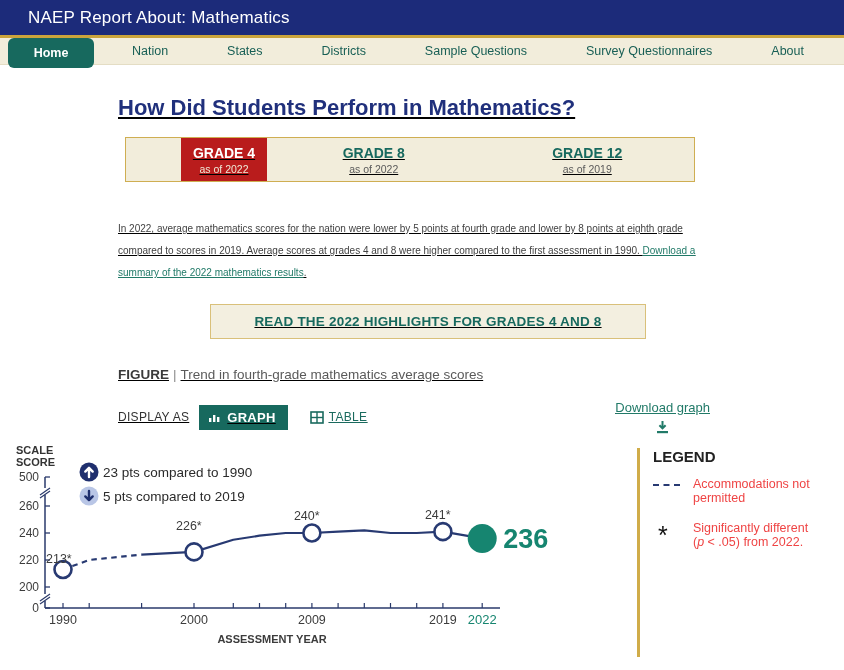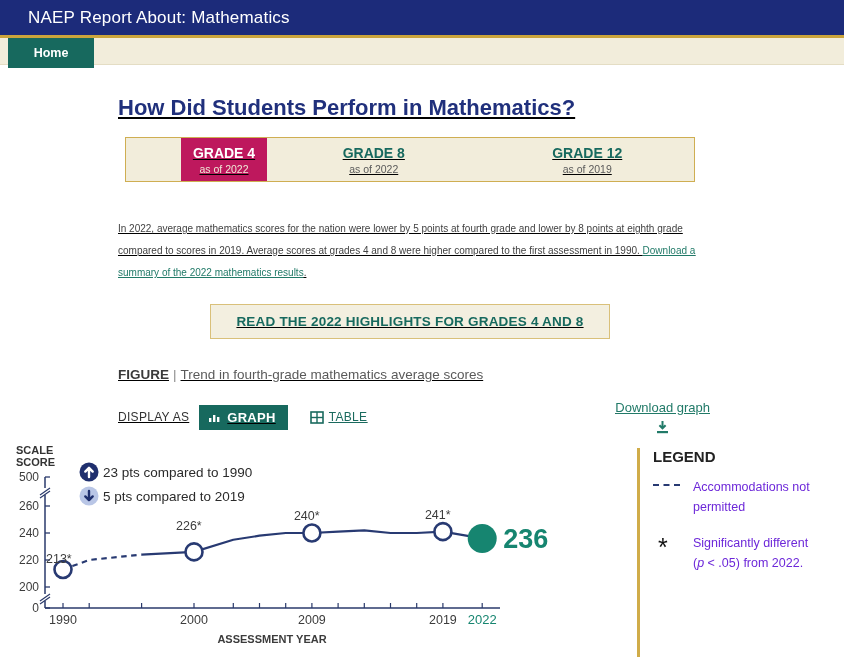--- a/index.html
+++ b/index.html
@@ -8,45 +8,45 @@
 
   
   .site-header { background:#1c2b7a; height:38px; display:flex; align-items:center;
     border-bottom:3px solid #cba43c; }
   .site-header .title { color:#fff; font-size:17px; font-weight:400; padding-left:28px; letter-spacing:.2px; }
 
   
   .nav-bar { background:#f2eddb; height:27px; display:flex; align-items:stretch;
     border-bottom:1px solid #e4ddc4; }
   .nav-item { font-size:12.5px; color:#185f55; display:flex; align-items:center;
-    justify-content:center; cursor:pointer; }
+    justify-content:center; cursor:pointer;border-radius:6px; }
   .nav-item.active { background:#17695e; color:#fff; font-weight:bold;
     width:86px; margin-left:8px; height:30px; }
   .nav-rest { flex:1; display:flex; justify-content:space-between; padding:0 40px 0 38px; }
 
   
   .main { padding-left:118px;text-decoration:underline; }
   .page-title { margin-top:30px; font-size:22px; font-weight:600; color:#20307c; }
 
   .grade-tabs { margin-top:16px; width:570px; height:45px; background:#f2eddb;
     border:1px solid #cfae52; display:flex; margin-left:7px; }
   .grade-tab { flex:1; display:flex; flex-direction:column; align-items:center;
     justify-content:center; cursor:pointer; }
   .grade-tab .g-label { font-size:14px; font-weight:bold; color:#17695e; }
   .grade-tab .g-sub { font-size:10.5px; color:#5a5a5a; margin-top:2px; }
-  .grade-tab.active { background:#be185d; flex:0 0 86px; }
+  .grade-tab.active { background:#b91c1c; flex:0 0 86px; }
   .grade-tab.active .g-label { color:#fff; }
   .grade-tab.active .g-sub { color:#efe9d6; }
   .grade-tab-spacer { flex:0 0 55px; }
 
   .intro { margin-top:36px; width:584px; font-size:10px; line-height:22px; color:#424242; }
   .intro a { color:#217a68; text-decoration:underline; cursor:pointer; }
 
   .highlights-btn { display:block; margin:20px auto 0 auto; margin-left:92px;
-    width:400px; padding:9px 0; text-align:center; background:#f3efe0;
+    width:436px; padding:9px 0; text-align:center; background:#f3efe0;
     border:1px solid #d9c07a; color:#17695e; font-size:13.5px; font-weight:bold;
     letter-spacing:.2px; cursor:pointer; }
 
   .figure-caption { margin-top:28px; font-size:13.5px; color:#5a5a5a; }
   .figure-caption .fig-word { font-weight:bold; color:#3a3a3a; }
   .figure-caption .fig-sep { color:#8a8a8a; padding:0 4px; }
 
   .display-row { margin-top:18px; display:flex; align-items:center; width:592px; }
   .display-label { font-size:12px; color:#333; letter-spacing:.3px; }
   .graph-btn { margin-left:10px; background:#17695e; color:#fff; font-size:13px;
@@ -65,31 +65,39 @@
   svg text { font-family:"Liberation Sans", sans-serif; }
 
   .legend { margin-left:5px; margin-top:6px; border-left:3px solid #d0ac49;
     padding-left:13px; width:190px; }
   .legend-title { font-size:15px; font-weight:bold; color:#222; margin-bottom:12px; }
   .legend-item { display:flex; margin-bottom:16px; }
   .legend-swatch { width:40px; flex:0 0 40px; display:flex; align-items:flex-start; padding-top:7px; }
   .swatch-dashed { width:27px; border-top:2px dashed #283a72; }
   .swatch-solid { width:27px; border-top:2px solid #283a72; }
   .swatch-asterisk { font-size:25px; line-height:14px; color:#111; padding-left:5px; }
-  .legend-text { font-size:12.5px; line-height:20px; color:#6d28d9; }
+  .legend-text { font-size:12.5px; line-height:14px; color:#ef4444; }
 </style>
 </head>
 <body>
 
 <div class="site-header">
   <div class="title">NAEP Report About: Mathematics</div>
 </div>
 
 <div class="nav-bar">
   <div class="nav-item active">Home</div>
+  <div class="nav-rest">
+    <div class="nav-item">Nation</div>
+    <div class="nav-item">States</div>
+    <div class="nav-item">Districts</div>
+    <div class="nav-item">Sample Questions</div>
+    <div class="nav-item">Survey Questionnaires</div>
+    <div class="nav-item">About</div>
+  </div>
 </div>
 
 <div class="main">
   <h1 class="page-title">How Did Students Perform in Mathematics?</h1>
 
   <div class="grade-tabs">
     <div class="grade-tab-spacer"></div>
     <div class="grade-tab active">
       <div class="g-label">GRADE 4</div>
       <div class="g-sub">as of 2022</div>

